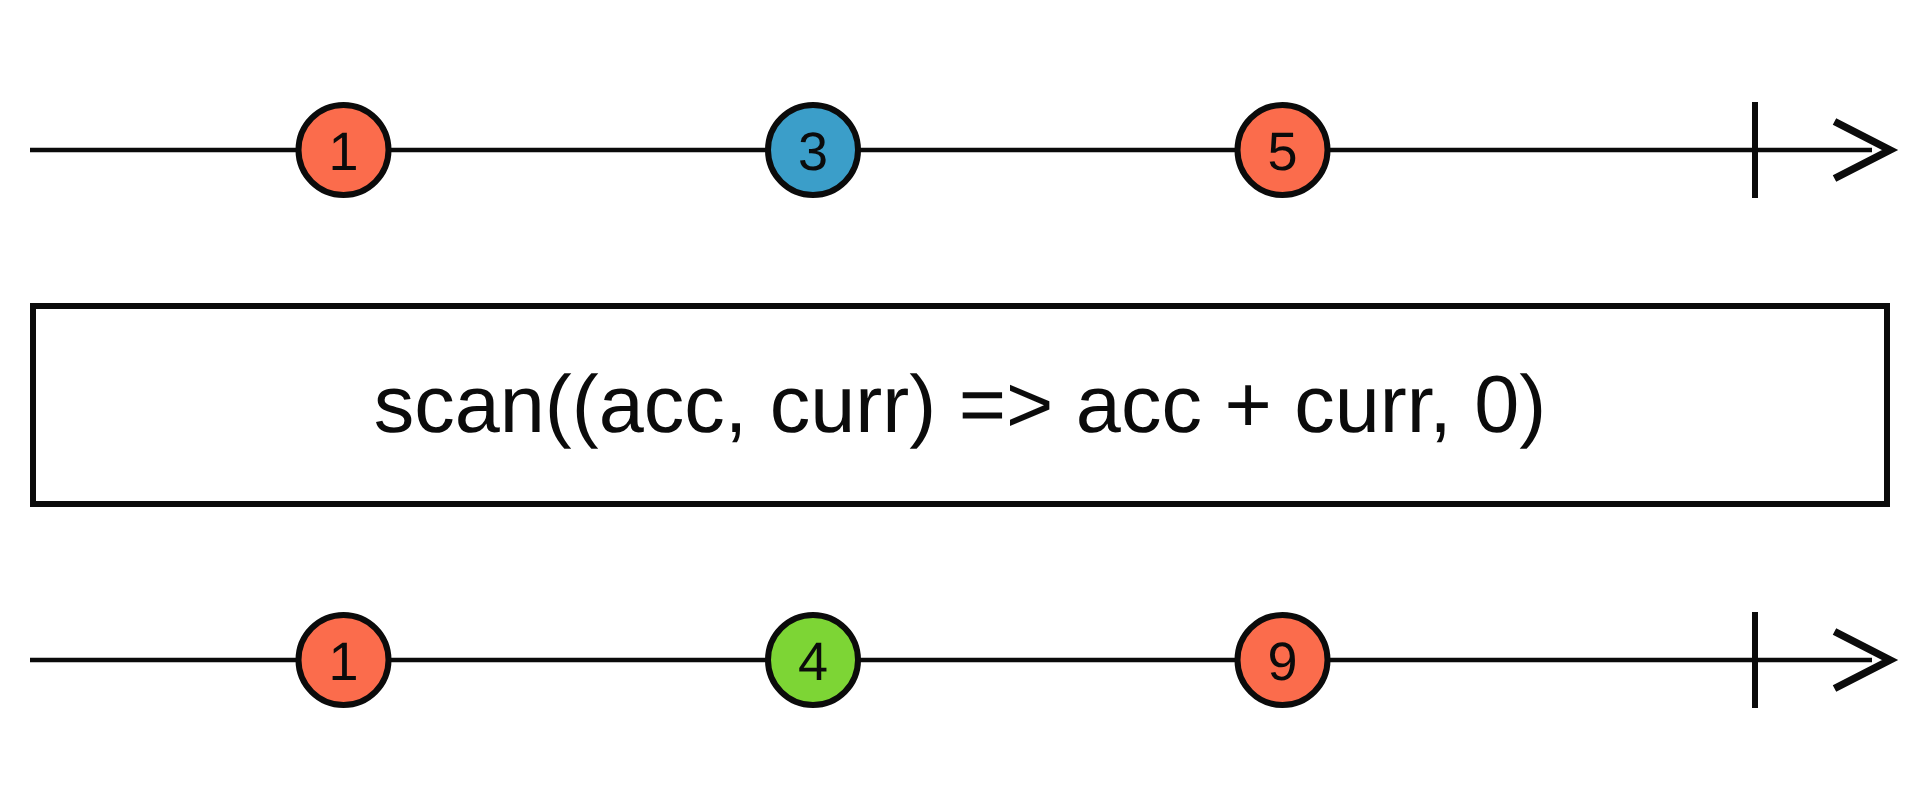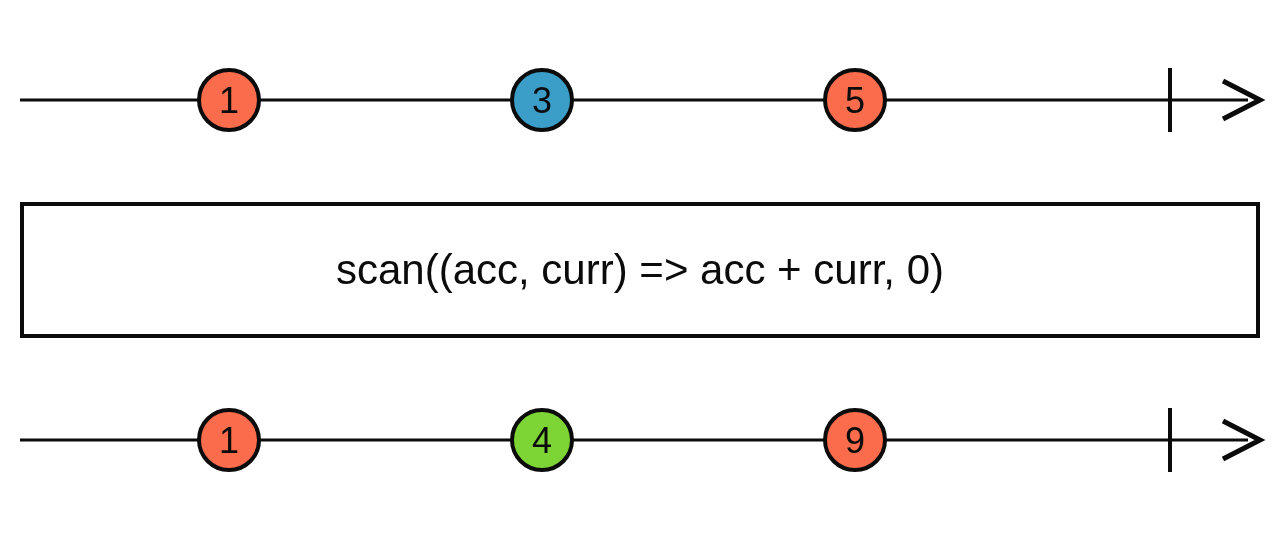--- a/index.html
+++ b/index.html
@@ -54,21 +54,21 @@
     width: 1240px;
     height: 136px;
     box-sizing: border-box;
     border: 4px solid #0b0b0b;
     background: #ffffff;
     display: flex;
     align-items: center;
     justify-content: center;
   }
   .operator-label {
-    font-size: 42px;
+    font-size: 54px;
     letter-spacing: 0;
     white-space: pre;
   }
 </style>
 </head>
 <body>
 
 <div class="canvas">
 
   <div class="stream input">

